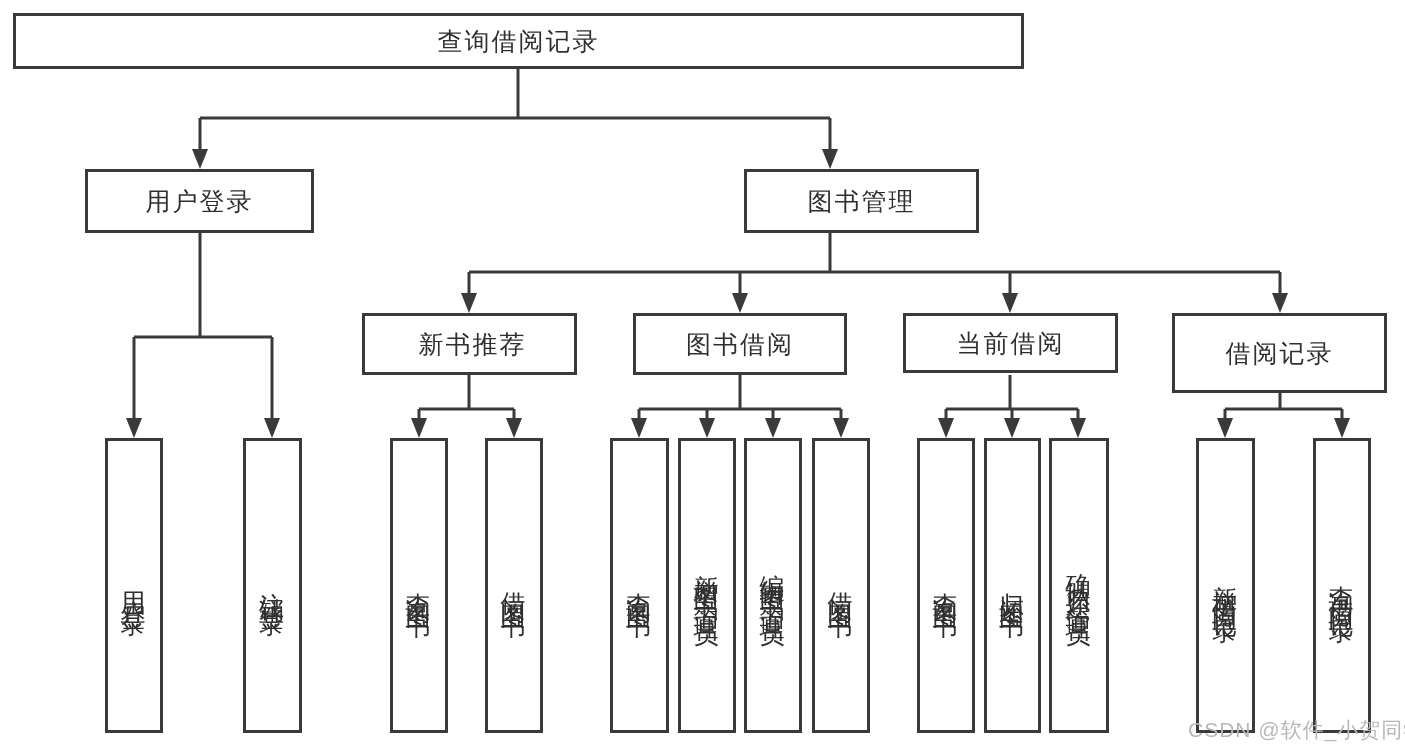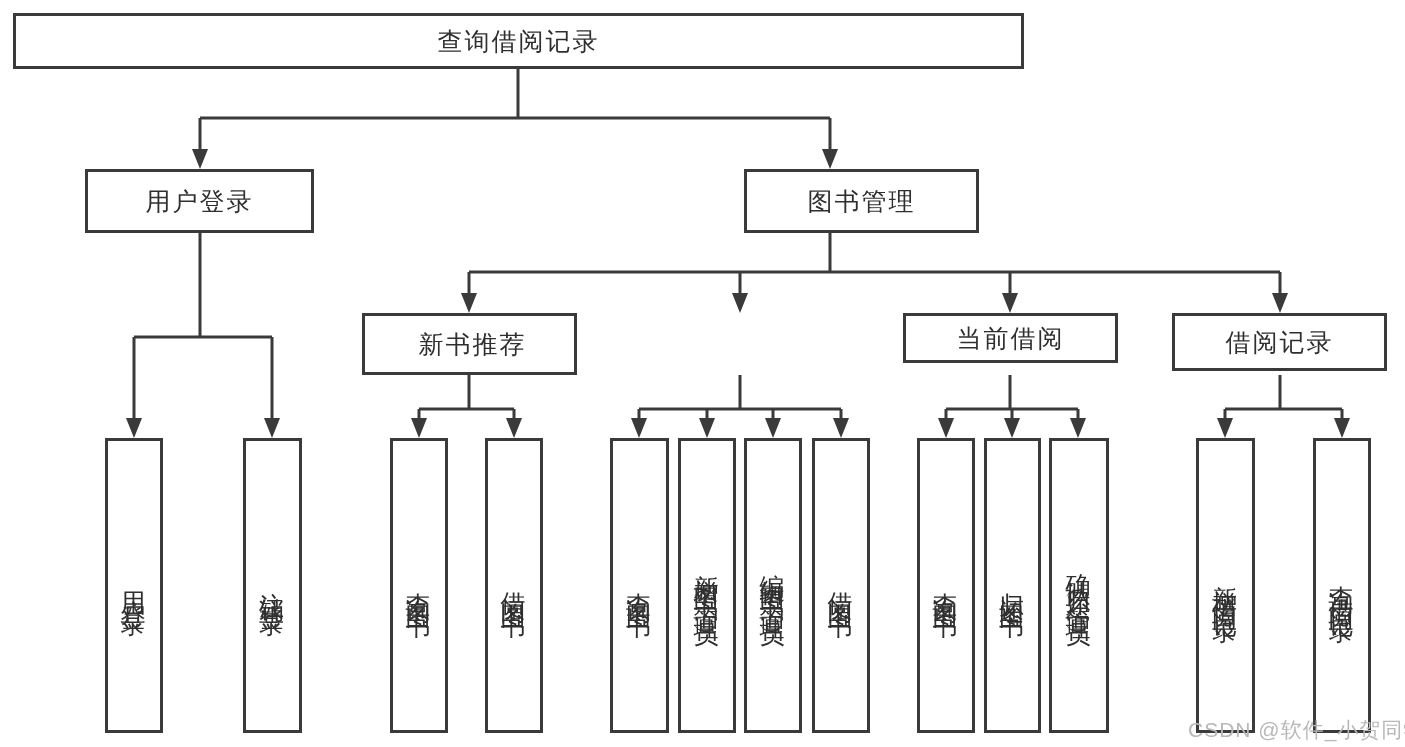--- a/index.html
+++ b/index.html
@@ -84,22 +84,23 @@
       <polygon points="1334,418 1350,418 1342,438"></polygon>
     </g>
   </svg>
 
   <div class="node" style="left:13px; top:13px; width:1011px; height:56px;">查询借阅记录</div>
 
   <div class="node" style="left:85px; top:169px; width:229px; height:64px;">用户登录</div>
   <div class="node" style="left:712px; top:169px; width:235px; height:64px;margin-left:32px;">图书管理</div>
 
   <div class="node" style="left:362px; top:313px; width:215px; height:62px;padding-left:6px;">新书推荐</div>
-  <div class="node" style="left:903px; top:313px; width:215px; height:50px;">当前借阅</div>
-  <div class="node" style="left:1172px; top:313px; width:215px; height:58px;">借阅记录</div>
+  <div class="node" style="left:633px; top:313px; width:214px; height:62px;">图书借阅</div>
+  <div class="node" style="left:903px; top:313px; width:215px; height:60px;">当前借阅</div>
+  <div class="node" style="left:1172px; top:313px; width:215px; height:80px;">借阅记录</div>
 
   <div class="node node-v" style="left:105px; top:438px; width:58px; height:295px;">用户登录</div>
   <div class="node node-v" style="left:243px; top:438px; width:59px; height:295px;">注销登录</div>
 
   <div class="node node-v" style="left:390px; top:438px; width:58px; height:295px;">查询图书</div>
   <div class="node node-v" style="left:485px; top:438px; width:58px; height:295px;">借阅图书</div>
 
   <div class="node node-v" style="left:610px; top:438px; width:59px; height:295px;">查询图书</div>
   <div class="node node-v" style="left:678px; top:438px; width:58px; height:295px;">新增图书（管理员）</div>
   <div class="node node-v" style="left:744px; top:438px; width:58px; height:295px;">编辑图书（管理员）</div>

